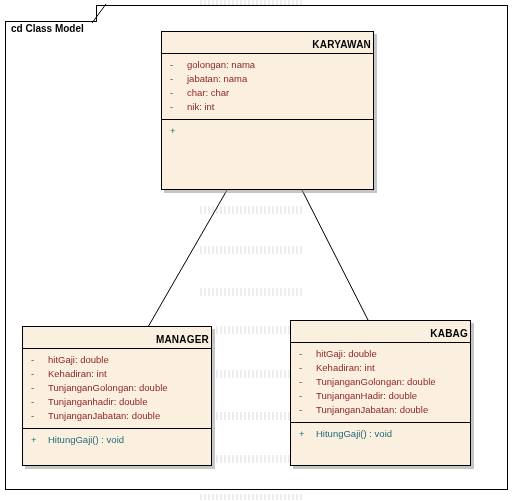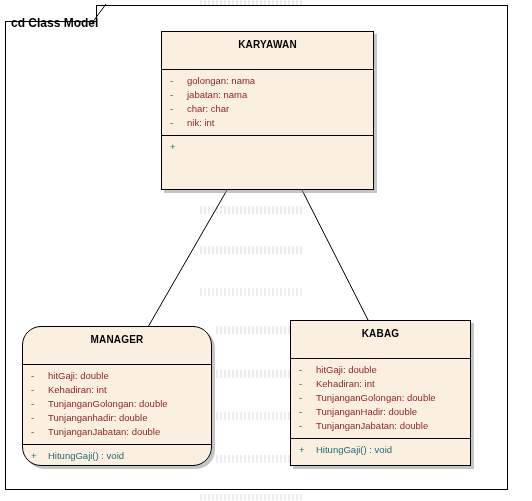--- a/index.html
+++ b/index.html
@@ -38,22 +38,22 @@
     height: 17px;
     box-sizing: border-box;
     border-right: 1px solid #000000;
     border-bottom: 1px solid #000000;
     background: #ffffff;
     z-index: 3;
   }
   .frame-tab-label {
     position: absolute;
     left: 11px;
-    top: 16px;
-    font-size: 12px;
+    top: 23px;
+    font-size: 10px;
     font-weight: bold;
     color: #000000;
     white-space: nowrap;
     z-index: 4;
   }
   .frame-tab-slash {
     position: absolute;
     left: 92px;
     top: 4px;
     width: 16px;
@@ -65,25 +65,25 @@
   
   .cls {
     position: absolute;
     box-sizing: border-box;
     border: 1px solid #000000;
     background: #fbf0e0;
     box-shadow: 3px 3px 0 0 rgba(150,150,150,0.55);
     z-index: 2;
   }
   .cls-name {
-    text-align: center;
+    text-align: right;
     font-size: 10px;
     font-weight: bold;
     color: #000000;
-    padding: 7px 2px 19px 2px;
+    padding: 7px 2px 3px 2px;
     border-bottom: 1px solid #000000;
     letter-spacing: 0.2px;
   }
   .cls-section {
     padding: 4px 0 5px 0;
   }
   .cls-section.attrs {
     border-bottom: 1px solid #000000;
   }
   .member {
@@ -174,21 +174,21 @@
         <span class="sig">nik:  int</span>
       </div>
     </div>
     <div class="cls-section meths">
       <div class="member meth">
         <span class="vis">+</span>
       </div>
     </div>
   </div>
 
-  <div class="cls" style="left:22px; top:326px; width:190px; height:140px;border-radius:19px;">
+  <div class="cls" style="left:22px; top:326px; width:190px; height:140px;">
     <div class="cls-name">MANAGER</div>
     <div class="cls-section attrs">
       <div class="member attr">
         <span class="vis">-</span>
         <span class="sig">hitGaji:  double</span>
       </div>
       <div class="member attr">
         <span class="vis">-</span>
         <span class="sig">Kehadiran:  int</span>
       </div>

